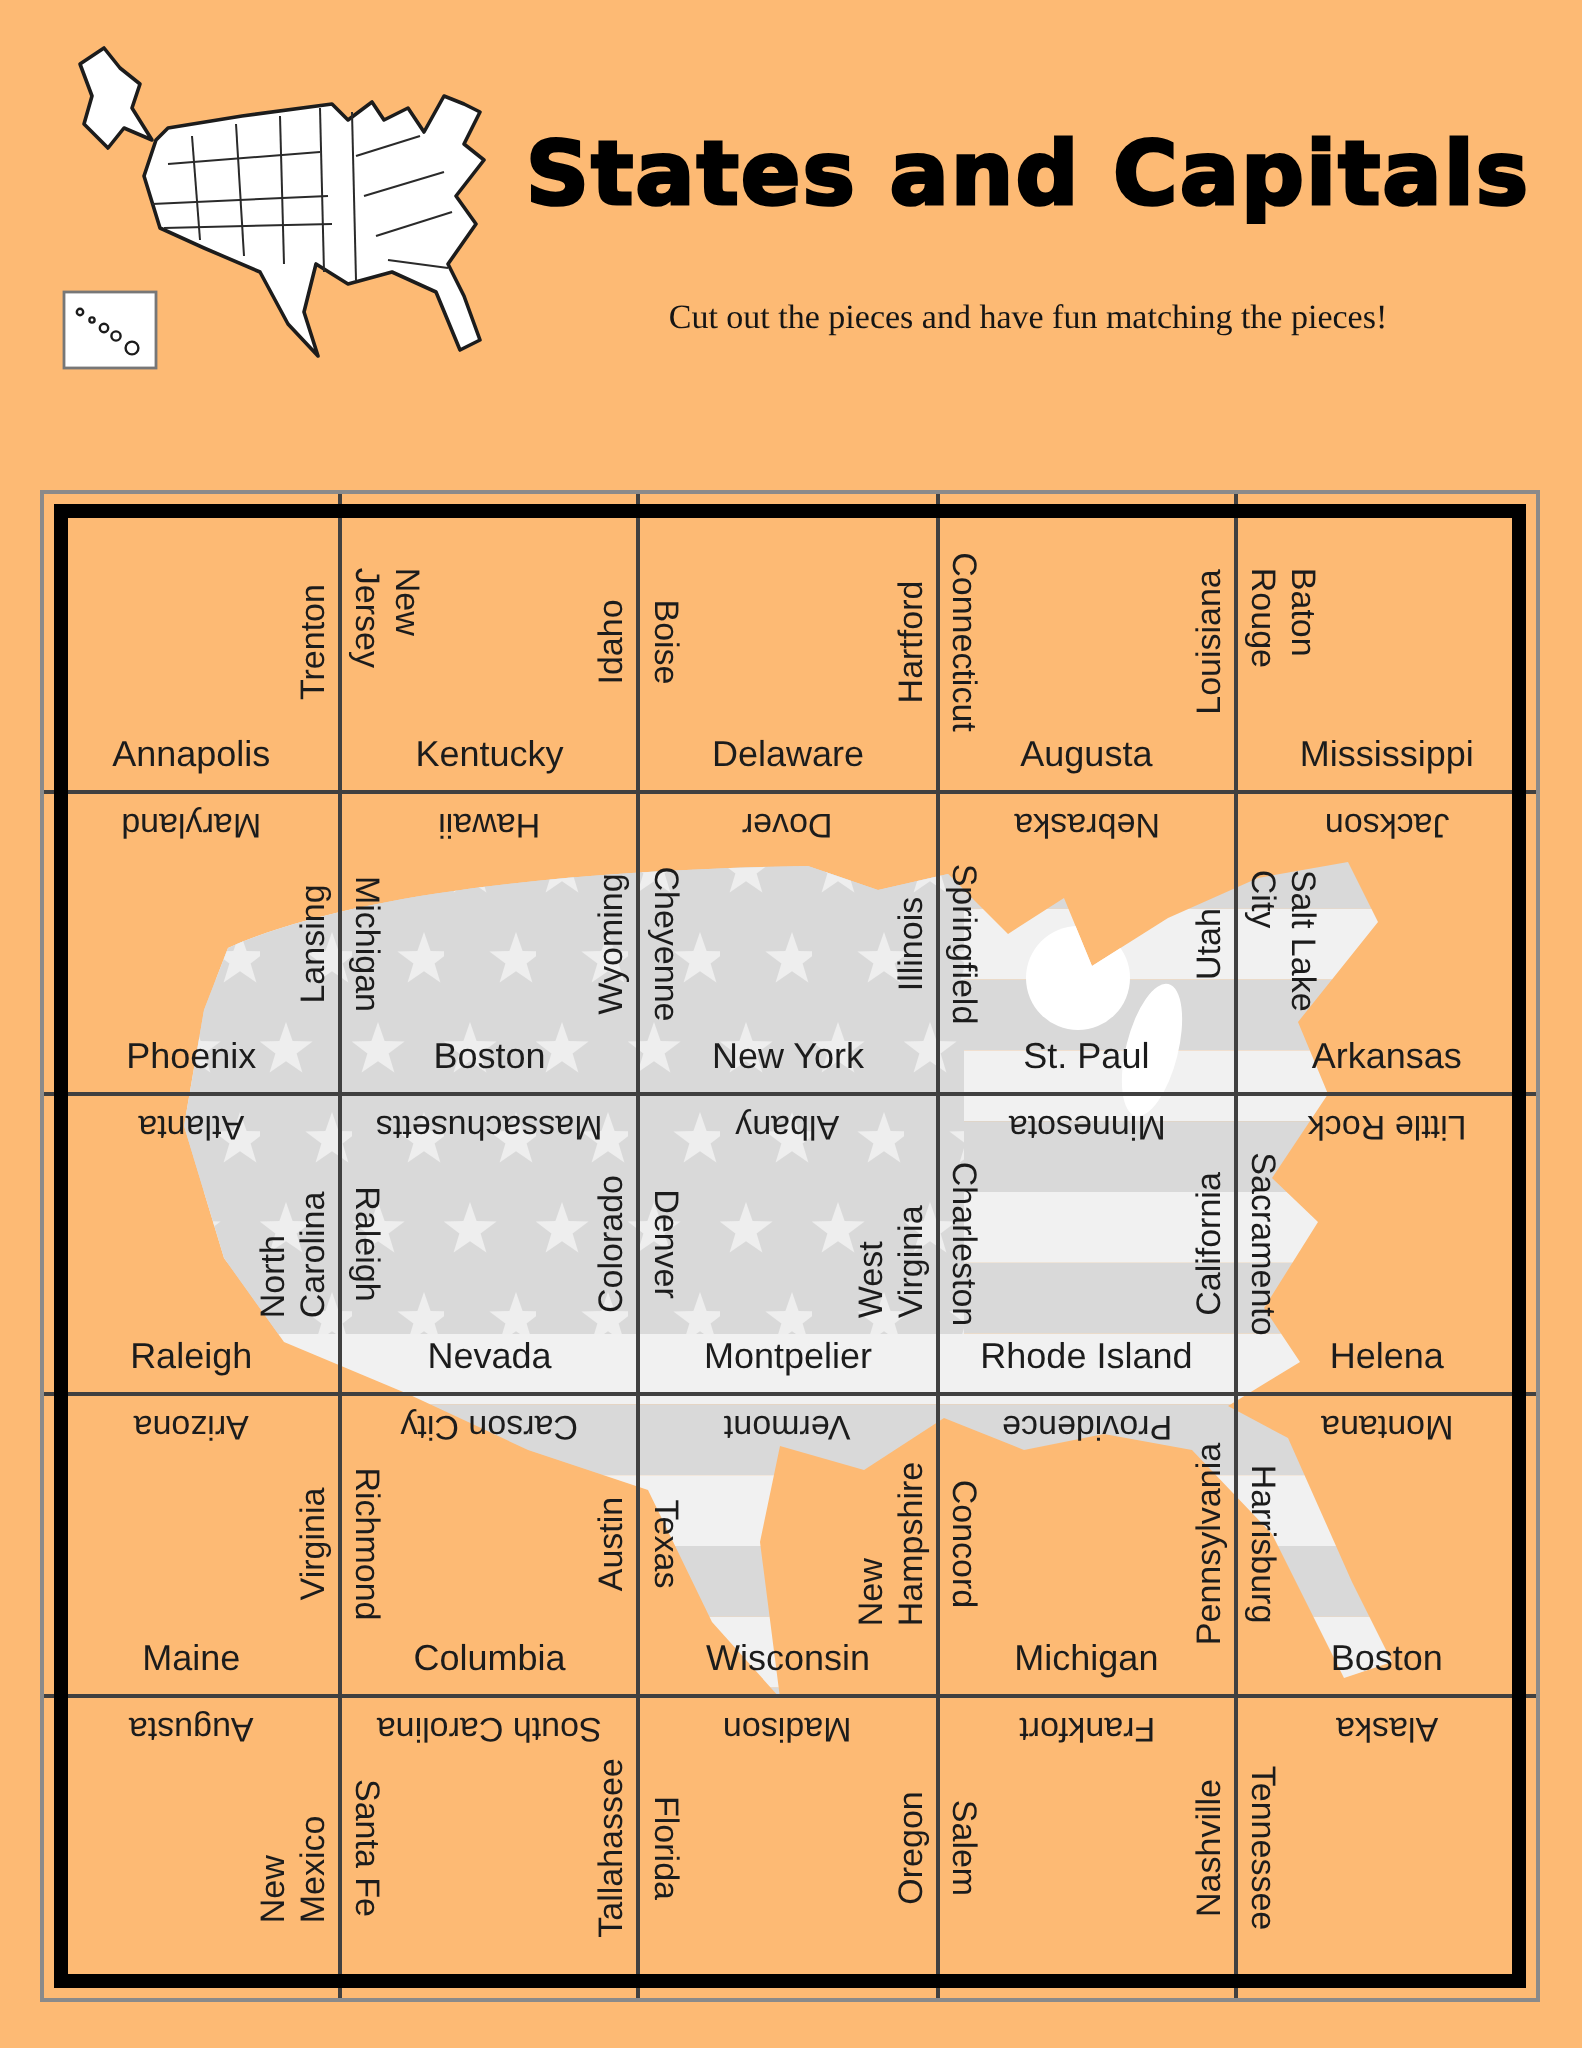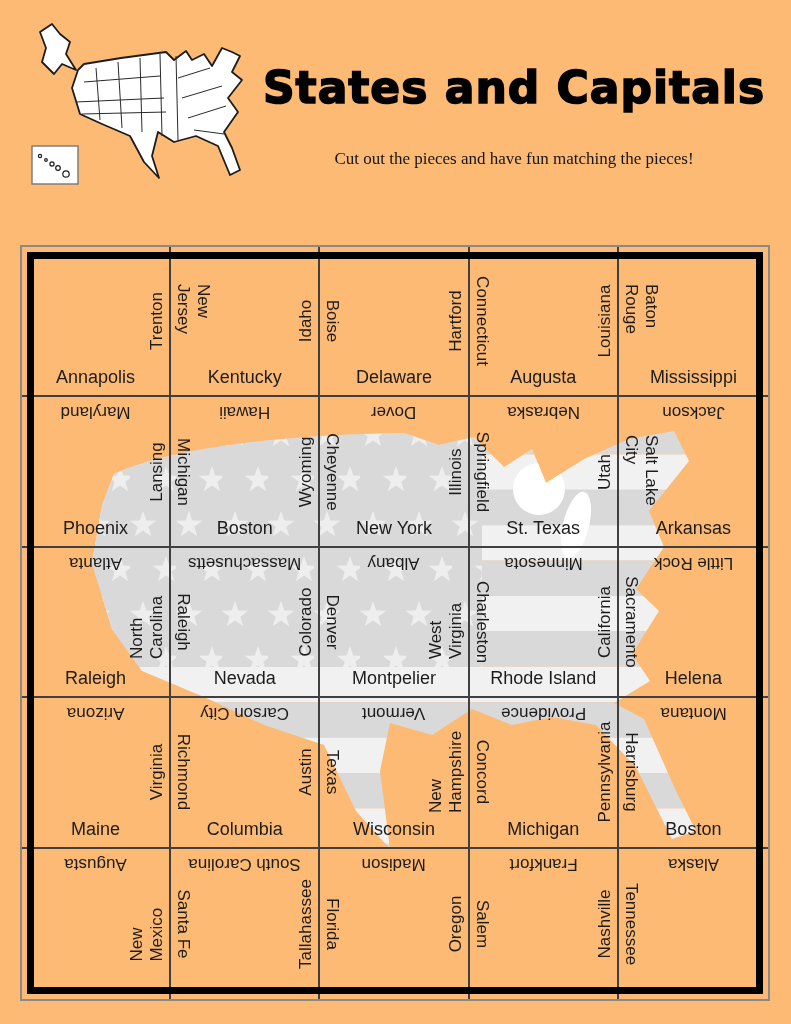--- a/index.html
+++ b/index.html
@@ -160,21 +160,21 @@
       <div class="cell">
         <span class="lt">Dover</span>
         <span class="ll">Cheyenne</span>
         <span class="lr">Illinois</span>
         <span class="lb">New York</span>
       </div>
       <div class="cell">
         <span class="lt">Nebraska</span>
         <span class="ll">Springfield</span>
         <span class="lr">Utah</span>
-        <span class="lb">St. Texas</span>
+        <span class="lb">St. Paul</span>
       </div>
       <div class="cell">
         <span class="lt">Jackson</span>
         <span class="ll">Salt Lake City</span>
         <span class="lb">Arkansas</span>
       </div>
 
       <div class="cell">
         <span class="lt">Atlanta</span>
         <span class="lr">North Carolina</span>

